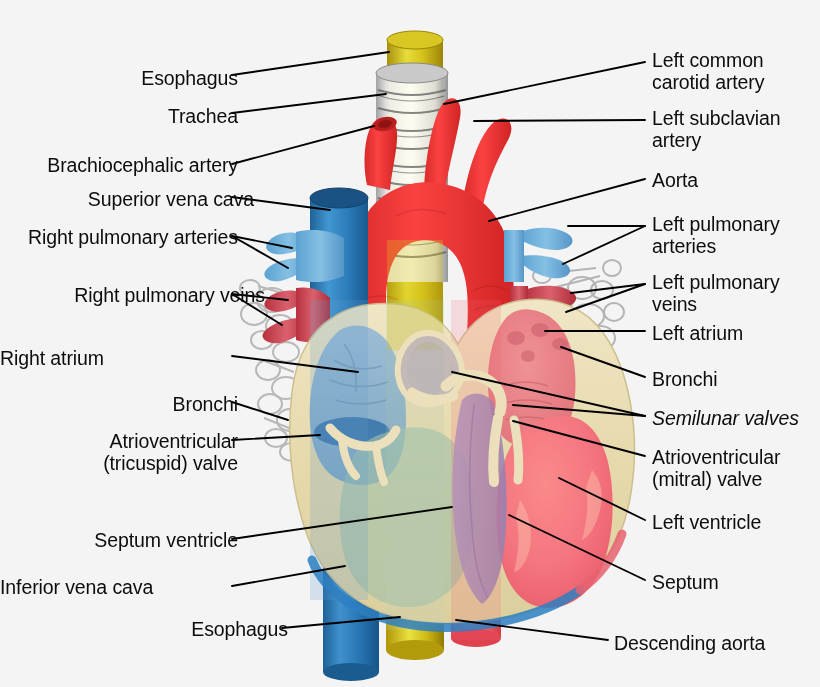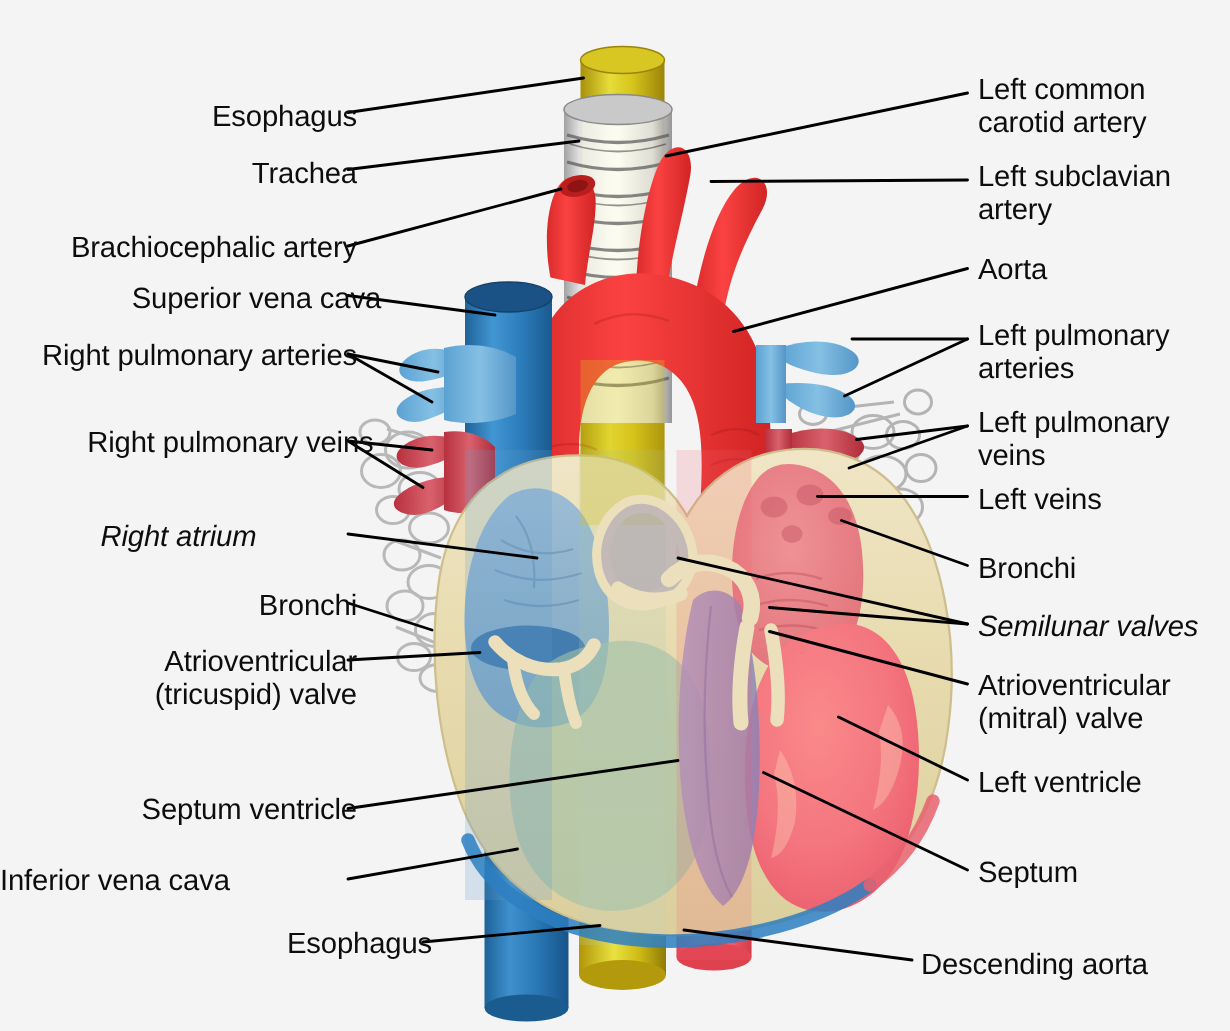--- a/index.html
+++ b/index.html
@@ -364,40 +364,40 @@
         <polyline points="608,640 456,620"></polyline>
       </g>
   </svg>
 
   <div id="labels-left-container">
       <div class="lbl right" style="top: 68px; left: 0px; width: 238px; text-align: right;">Esophagus</div>
       <div class="lbl right" style="top: 106px; left: 0px; width: 238px; text-align: right;">Trachea</div>
       <div class="lbl right" style="top: 155px; left: 0px; width: 238px; text-align: right;">Brachiocephalic artery</div>
       <div class="lbl right" style="top: 189px; left: 16px; width: 238px; text-align: right;">Superior vena cava</div>
       <div class="lbl right" style="top: 227px; left: 0px; width: 238px; text-align: right;">Right pulmonary arteries</div>
-      <div class="lbl right" style="top: 285px; left: 0px; width: 238px; text-align: right; padding-left: 11px;">Right pulmonary veins</div>
-      <div class="lbl right" style="top: 348px; left: 0px; width: 238px; text-align: center; font-style: italic;">Right atrium</div>
+      <div class="lbl right" style="top: 285px; left: 16px; width: 238px; text-align: right; padding-left: 11px;">Right pulmonary veins</div>
+      <div class="lbl right" style="top: 348px; left: 0px; width: 238px; text-align: left;">Right atrium</div>
       <div class="lbl right" style="top: 394px; left: 0px; width: 238px; text-align: right;">Bronchi</div>
       <div class="lbl right" style="top: 431px; left: 0px; width: 238px; text-align: right;">Atrioventricular
 (tricuspid) valve</div>
       <div class="lbl right" style="top: 530px; left: 0px; width: 238px; text-align: right;">Septum ventricle</div>
       <div class="lbl right" style="top: 577px; left: 0px; width: 238px; text-align: left;">Inferior vena cava</div>
       <div class="lbl right" style="top: 619px; left: 0px; width: 288px; text-align: right;">Esophagus</div>
     </div>
   <div id="labels-right-container">
       <div class="lbl left" style="top: 50px; left: 652px; text-align: left;">Left common
 carotid artery</div>
       <div class="lbl left" style="top: 108px; left: 652px; text-align: left;">Left subclavian
 artery</div>
       <div class="lbl left" style="top: 170px; left: 652px; text-align: left;">Aorta</div>
       <div class="lbl left" style="top: 214px; left: 652px; text-align: left;">Left pulmonary
 arteries</div>
       <div class="lbl left" style="top: 272px; left: 652px; text-align: left;">Left pulmonary
 veins</div>
-      <div class="lbl left" style="top: 323px; left: 652px; text-align: left;">Left veins</div>
+      <div class="lbl left" style="top: 323px; left: 652px; text-align: left;">Left atrium</div>
       <div class="lbl left" style="top: 369px; left: 652px; text-align: left;">Bronchi</div>
       <div class="lbl left" style="top: 408px; left: 652px; text-align: left; font-style: italic;">Semilunar valves</div>
       <div class="lbl left" style="top: 447px; left: 652px; text-align: left;">Atrioventricular
 (mitral) valve</div>
       <div class="lbl left" style="top: 512px; left: 652px; text-align: left;">Left ventricle</div>
       <div class="lbl left" style="top: 572px; left: 652px; text-align: left;">Septum</div>
       <div class="lbl left" style="top: 633px; left: 614px; text-align: left;">Descending aorta</div>
     </div>
 
 </div>

